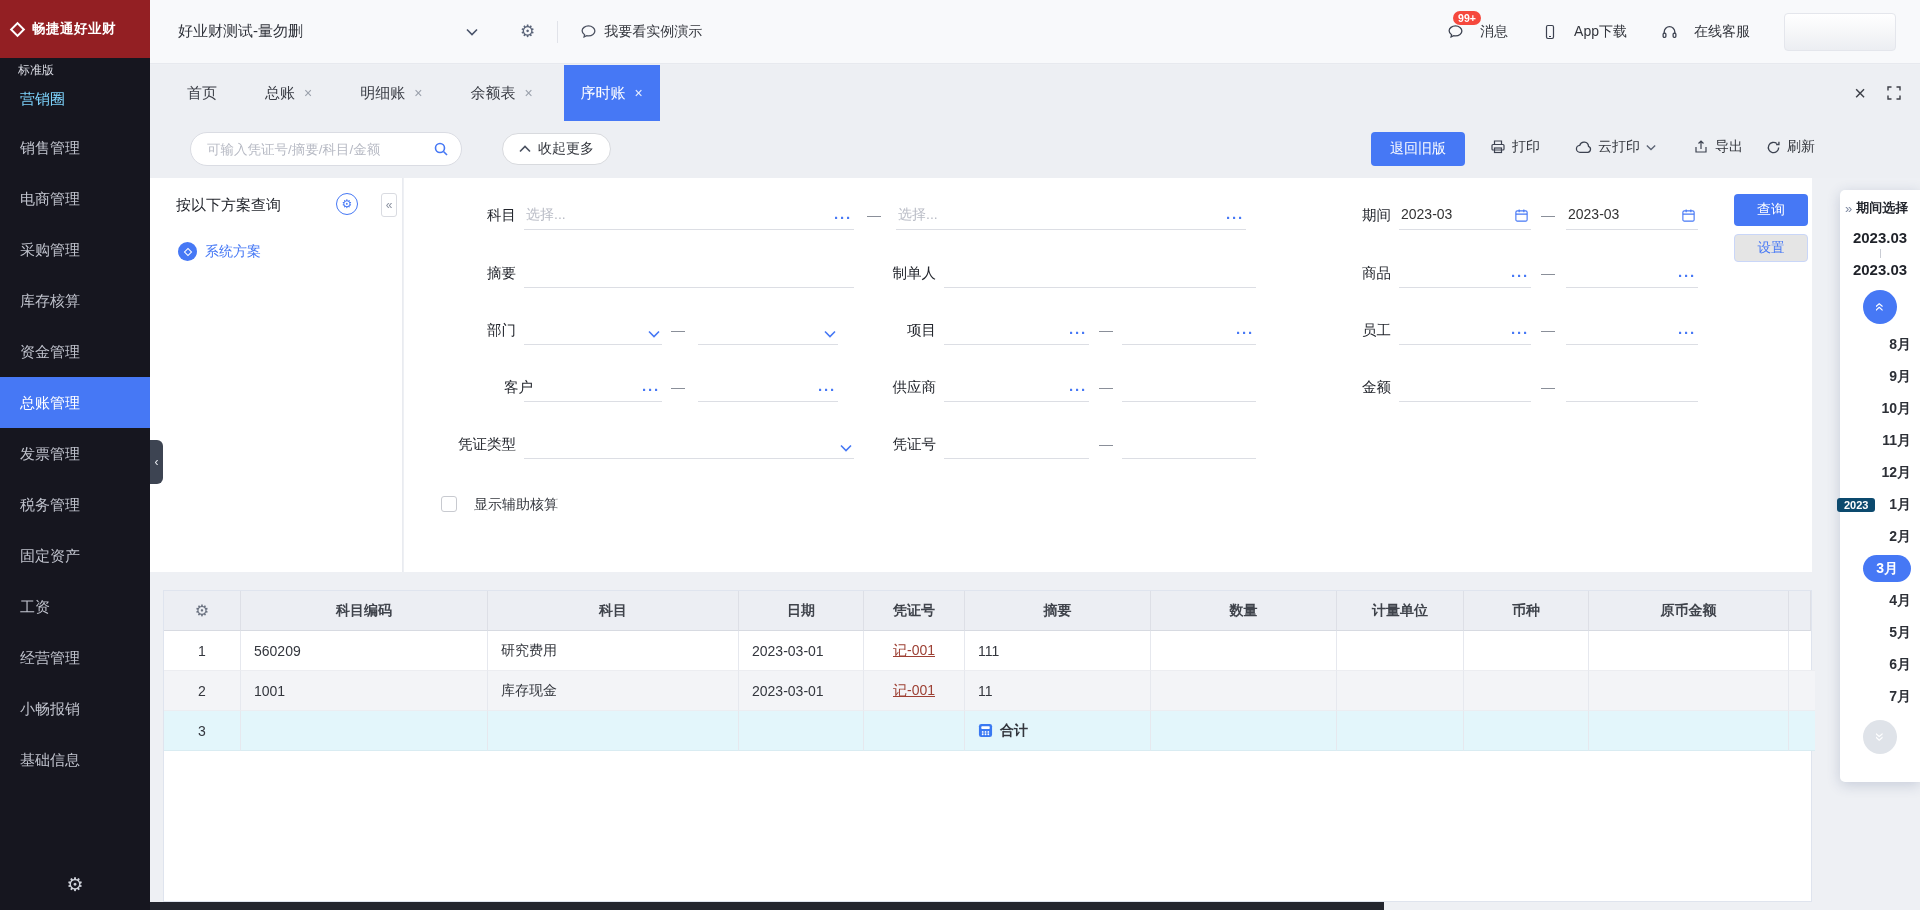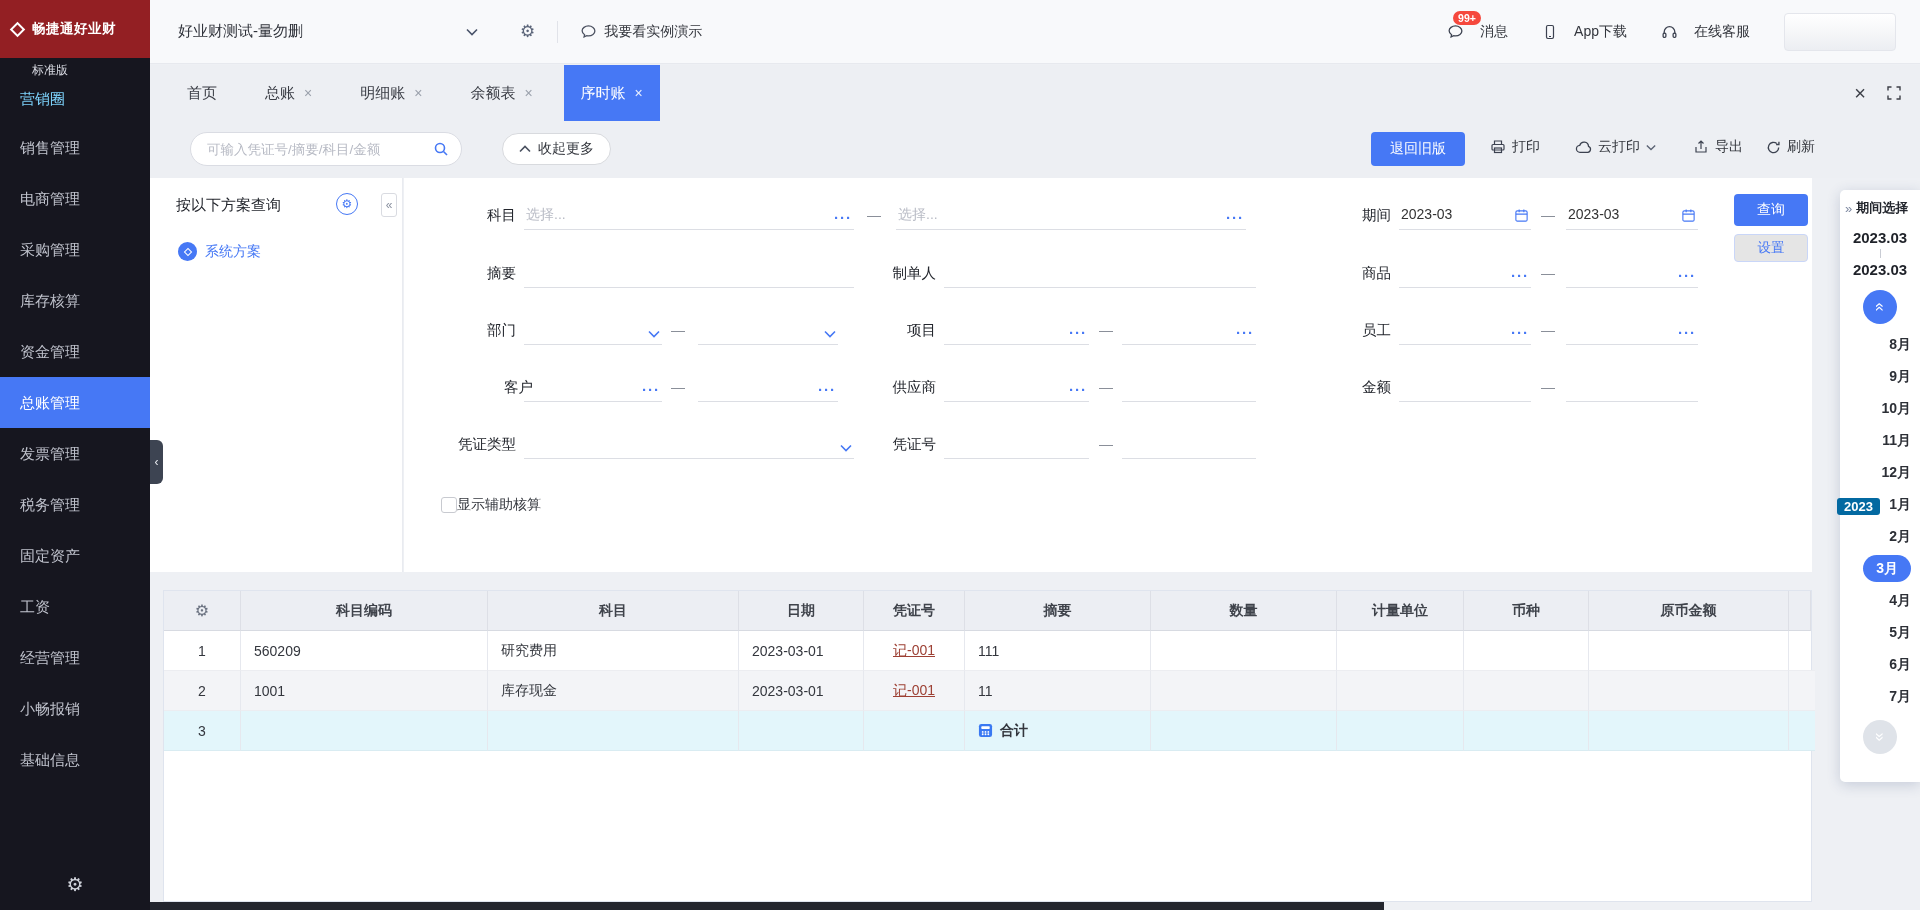--- a/index.html
+++ b/index.html
@@ -4,21 +4,21 @@
 <style>
   *{box-sizing:border-box;margin:0;padding:0}
   html,body{width:1920px;height:910px}
   body{font-family:"Liberation Sans","DejaVu Sans",sans-serif;background:#eef0f4;position:relative;overflow:hidden;color:#33363d}
 
   
   .sidebar{position:absolute;left:0;top:0;width:150px;height:910px;background:#16161f;z-index:5}
   .logo-box{height:58px;background:#931f23;display:flex;align-items:center;gap:9px;padding-left:12px}
   .diamond{width:11px;height:11px;border:2.5px solid #fff;transform:rotate(45deg);display:inline-block;flex:none}
   .logo-text{color:#fff;font-size:13.5px;font-weight:bold;letter-spacing:.5px;white-space:nowrap}
-  .edition{height:24px;line-height:24px;padding-left:32px;color:#d8dae2;font-size:12px}
+  .edition{height:24px;line-height:24px;padding-left:18px;color:#d8dae2;font-size:12px}
   .menu-item{height:51px;line-height:51px;padding-left:20px;color:#c0c3cd;font-size:15px;cursor:pointer;white-space:nowrap}
   .menu-item.active{background:#4678f5;color:#fff}
   .menu-item.cut{height:40px;line-height:34px;color:#7dd3fc}
   .sidebar-gear{position:absolute;bottom:14px;left:0;width:150px;text-align:center;color:#cfd2da;font-size:19px;cursor:pointer}
   .side-handle{position:absolute;left:150px;top:440px;width:13px;height:44px;background:#3d4452;border-radius:0 6px 6px 0;color:#e8eaf0;font-size:12px;display:flex;align-items:center;justify-content:center;z-index:6;cursor:pointer}
 
   
   .topbar{position:absolute;left:150px;top:0;width:1770px;height:64px;background:#f8f9fb;border-bottom:1px solid #e7e9ee;display:flex;align-items:center}
   .workspace{display:flex;align-items:center;justify-content:space-between;width:300px;margin-left:28px;cursor:pointer}
   .workspace-text{font-size:15px;color:#2f323a}
@@ -64,21 +64,21 @@
   .flabel{position:absolute;height:30px;line-height:30px;font-size:14.5px;color:#23262d;text-align:right}
   .fld{position:absolute;height:30px}
   .fld input{width:100%;height:30px;border:none;border-bottom:1px solid #dcdee4;background:transparent;font-size:14px;color:#333;padding:0 24px 2px 2px;outline:none;font-family:inherit}
   .fld input.noicon{padding-right:2px}
   .fld input::placeholder{color:#b9bcc6}
   .dots{position:absolute;right:2px;bottom:5px;color:#4678f5;font-weight:bold;font-size:15px;letter-spacing:1px;cursor:pointer;line-height:1}
   .fic{position:absolute;right:2px;bottom:7px;cursor:pointer;display:flex}
   .dash{position:absolute;height:30px;line-height:30px;width:24px;text-align:center;color:#8a8f99;font-size:14px}
   .btn-query{position:absolute;left:1330px;top:16px;width:74px;height:32px;background:#4678f5;color:#fff;border:none;border-radius:4px;font-size:14px;cursor:pointer;font-family:inherit}
   .btn-settings{position:absolute;left:1330px;top:56px;width:74px;height:28px;background:#e5e5e5;color:#4678f5;border:1px solid #c9d6f8;border-radius:4px;font-size:13.5px;cursor:pointer;font-family:Liberation Serif, serif}
-  .cbx-row{position:absolute;left:37px;top:318px;display:flex;align-items:center;gap:0;cursor:pointer}
+  .cbx-row{position:absolute;left:37px;top:318px;display:flex;align-items:flex-start;gap:17px;cursor:pointer}
   .cbx{width:16px;height:16px;border:1px solid #c8cad0;border-radius:3px;background:#fff}
   .cbx-label{font-size:14px;color:#33363d}
 
   
   .table-card{position:absolute;left:163px;top:590px;width:1649px;height:312px;background:#fff;border:1px solid #dfe4ee}
   .tr{display:grid;grid-template-columns:77px 247px 251px 125px 101px 186px 186px 127px 125px 200px 1fr;height:40px}
   .tr>div{border-right:1px solid #e6e8ee;border-bottom:1px solid #ecedf1;display:flex;align-items:center;padding:0 13px;font-size:14px;color:#33363d;overflow:hidden;white-space:nowrap}
   .tr>div:last-child{border-right:none}
   .tr.thead>div{background:#eceef3;font-weight:bold;color:#3f434b;justify-content:center;padding:0 4px;border-right:1px solid #dddfe6;border-bottom:1px solid #d7dae1}
   .tr .c-center{justify-content:center;padding:0 4px}
@@ -95,21 +95,21 @@
   .pp-title{font-size:13px;font-weight:bold;color:#23262d;white-space:nowrap}
   .pp-range{margin-top:12px;text-align:center;font-size:15px;font-weight:bold;color:#1f2229}
   .pp-sep{width:1px;height:9px;background:#c9ccd4;margin:3px auto}
   .pp-circle{width:34px;height:34px;border-radius:50%;border:none;display:flex;align-items:center;justify-content:center;margin:12px auto 4px;cursor:pointer;color:#fff;font-size:16px;font-family:inherit}
   .pp-up{background:#4678f5}
   .pp-down{background:#dfe3e9;margin-top:8px}
   .rot90{display:inline-block;transform:rotate(90deg);line-height:1}
   .pp-months{margin-top:4px;display:flex;flex-direction:column;align-items:flex-end;padding-right:9px}
   .pp-month{height:32px;line-height:32px;font-size:14px;font-weight:bold;color:#2c2f36;cursor:pointer}
   .pp-month.selected{background:#4678f5;color:#fff;border-radius:15px;height:27px;line-height:27px;padding:0 13px;margin:2.5px 0}
-  .pp-year{position:absolute;left:-3px;top:308px;background:#0369a1;color:#fff;font-size:13px;font-weight:bold;padding:1px 7px;border-radius:3px}
+  .pp-year{position:absolute;left:-3px;top:308px;background:#0c4a6e;color:#fff;font-size:11px;font-weight:bold;padding:1px 7px;border-radius:3px}
 
   .bottom-strip{position:absolute;left:150px;top:902px;width:1234px;height:8px;background:#23252e}
   svg{flex:none}
 </style>
 </head>
 <body>
 
 <nav class="sidebar">
   <div class="logo-box">
     <span class="diamond"></span>

